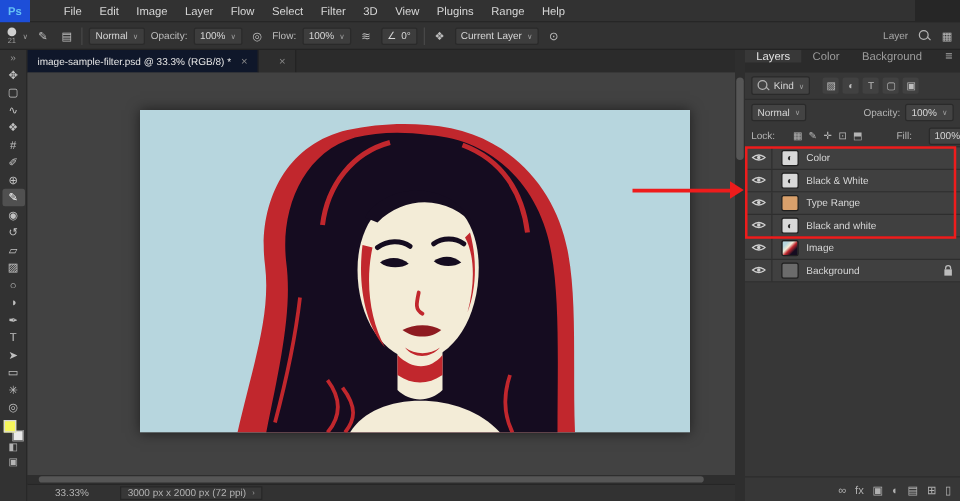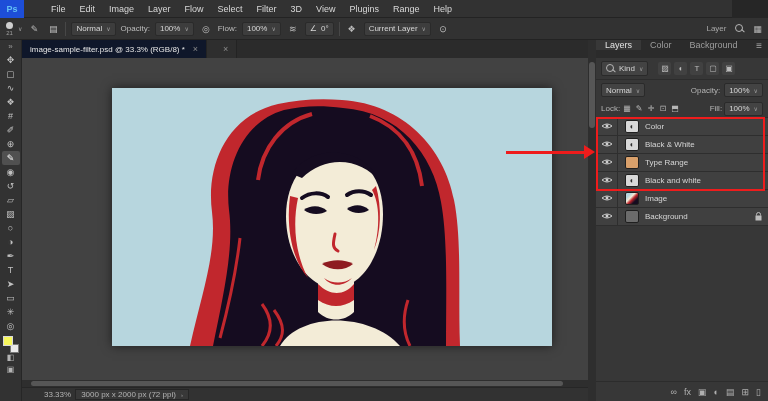--- a/index.html
+++ b/index.html
@@ -46,40 +46,40 @@
   
   .center{width:566px;display:flex;flex-direction:column;flex:0 0 566px;min-width:0}
   .doc-tabs{height:18px;background:#2b2b2b;display:flex;font-size:8px;flex:0 0 18px}
   .doc-tab{display:flex;align-items:center;padding:0 8px;color:#9a9a9a;background:#2e2e2e;border-right:1px solid #232323;white-space:nowrap}
   .doc-tab.active{background:#0f172a;color:#e6e6e6}
   .doc-tab .close{margin-left:8px;color:#8b8b8b;font-size:9px}
   .canvas-area{flex:1;background:#424242;position:relative;overflow:hidden}
   .artwork{position:absolute;left:90px;top:30px;width:440px;height:258px;box-shadow:0 0 10px rgba(0,0,0,.55);display:block}
   .hscroll{height:7px;background:#2e2e2e;position:relative;flex:0 0 7px}
   .hscroll .thumb{position:absolute;left:2px;top:1px;height:5px;width:94%;background:#565656;border-radius:3px}
-  .statusbar{height:14px;background:#323232;border-top:1px solid #262626;display:flex;align-items:center;font-size:8px;color:#b3b3b3;gap:4px;padding-left:22px;flex:0 0 14px}
+  .statusbar{height:14px;background:#323232;border-top:1px solid #262626;display:flex;align-items:center;font-size:8px;color:#b3b3b3;gap:25px;padding-left:22px;flex:0 0 14px}
   .status-field{border:1px solid #262626;background:#383838;padding:0 5px;height:11px;line-height:10px;display:flex;align-items:center;gap:5px}
 
   
   .gutter{width:8px;background:#2e2e2e;position:relative;flex:0 0 8px}
   .gutter .vthumb{position:absolute;top:22px;left:1px;width:6px;height:66px;background:#565656;border-radius:3px}
 
   
   .rightpanel{width:172px;background:#373737;display:flex;flex-direction:column;flex:0 0 172px;font-size:8px;color:#cfcfcf}
   .panel-tabs{height:18px;background:#2b2b2b;display:flex;align-items:flex-start;flex:0 0 18px;font-size:9px}
   .panel-tab{padding:0 9px;display:flex;align-items:center;color:#9d9d9d}
   .panel-tab.active{background:#383838;color:#e4e4e4}
   .panel-tabs .panel-menu{margin-left:auto;color:#a5a5a5;padding:0 6px;display:flex;align-items:center;font-size:10px}
   .kind-row{height:22px;display:flex;align-items:center;gap:8px;padding:0 5px;border-bottom:1px solid #2c2c2c;flex:0 0 22px}
   .kind-select{background:#434343;border:1px solid #2a2a2a;border-radius:2px;height:15px;display:flex;align-items:center;gap:4px;padding:0 4px;color:#d6d6d6}
   .kind-icons{display:flex;gap:3px;margin-left:2px}
   .kind-icons .ki{width:13px;height:13px;display:flex;align-items:center;justify-content:center;color:#bdbdbd;font-size:8px;background:#414141;border-radius:2px}
   .blend-row{height:20px;display:flex;align-items:center;gap:4px;padding:0 5px;flex:0 0 20px}
   .mini-select{background:#434343;border:1px solid #2a2a2a;border-radius:2px;height:14px;display:flex;align-items:center;gap:4px;padding:0 4px;color:#d6d6d6}
-  .lock-row{height:18px;display:flex;align-items:center;gap:2px;padding:0 5px;border-bottom:1px solid #2c2c2c;flex:0 0 18px}
+  .lock-row{height:18px;display:flex;align-items:center;gap:13px;padding:0 5px;border-bottom:1px solid #2c2c2c;flex:0 0 18px}
   .lock-row .li{color:#b5b5b5;font-size:8px;width:10px;text-align:center}
   .panel-label{color:#b5b5b5}
   .spacer{flex:1}
 
   .layers-list{position:relative;flex:0 0 108px}
   .layer-row{height:18px;display:flex;align-items:center;background:#404040;border-bottom:1px solid #2e2e2e}
   .eye-cell{width:22px;height:100%;display:flex;align-items:center;justify-content:center;border-right:1px solid #2e2e2e}
   .thumb{width:14px;height:13px;margin:0 6px 0 7px;border-radius:2px;display:flex;align-items:center;justify-content:center;font-size:8px;flex:0 0 14px}
   .thumb.adj{background:#d8d8d8;color:#2c2c2c;border:1px solid #1f1f1f}
   .thumb.fill{border:1px solid #1f1f1f}

